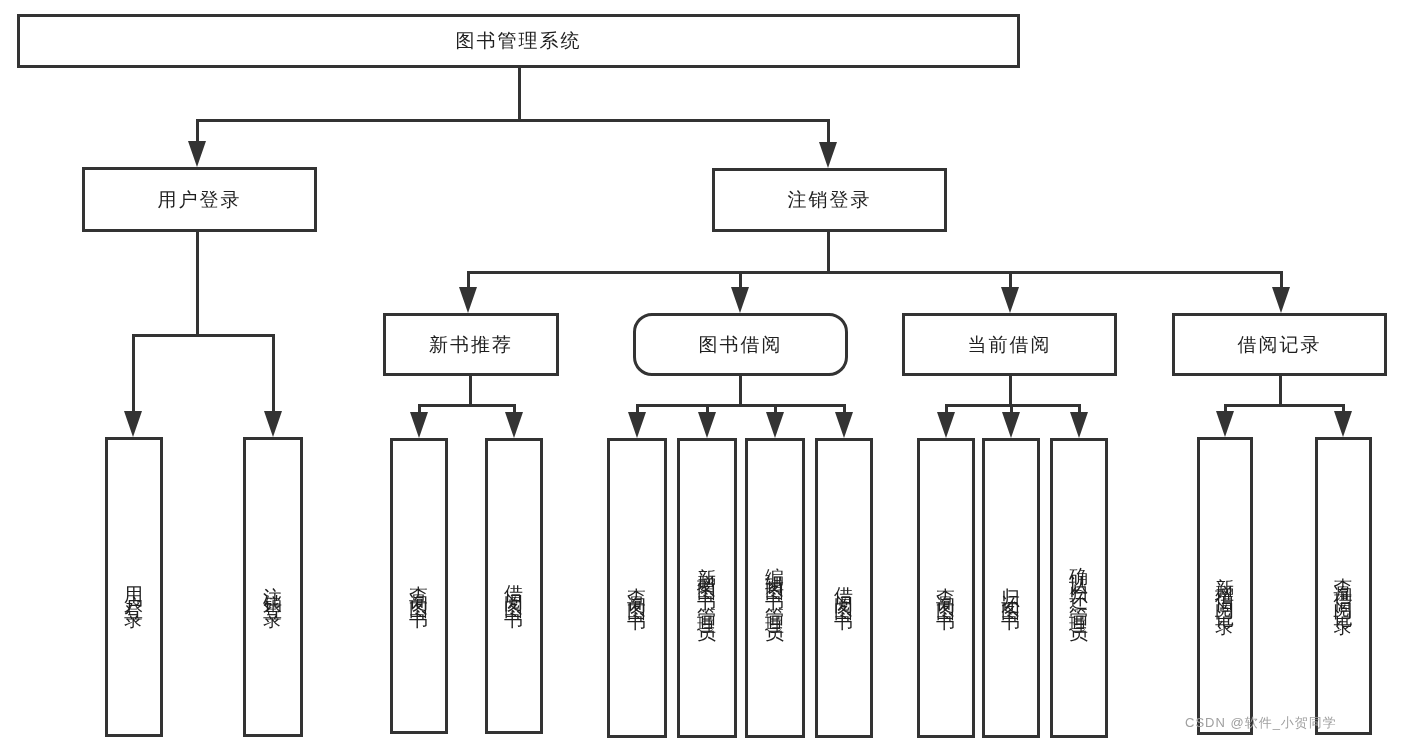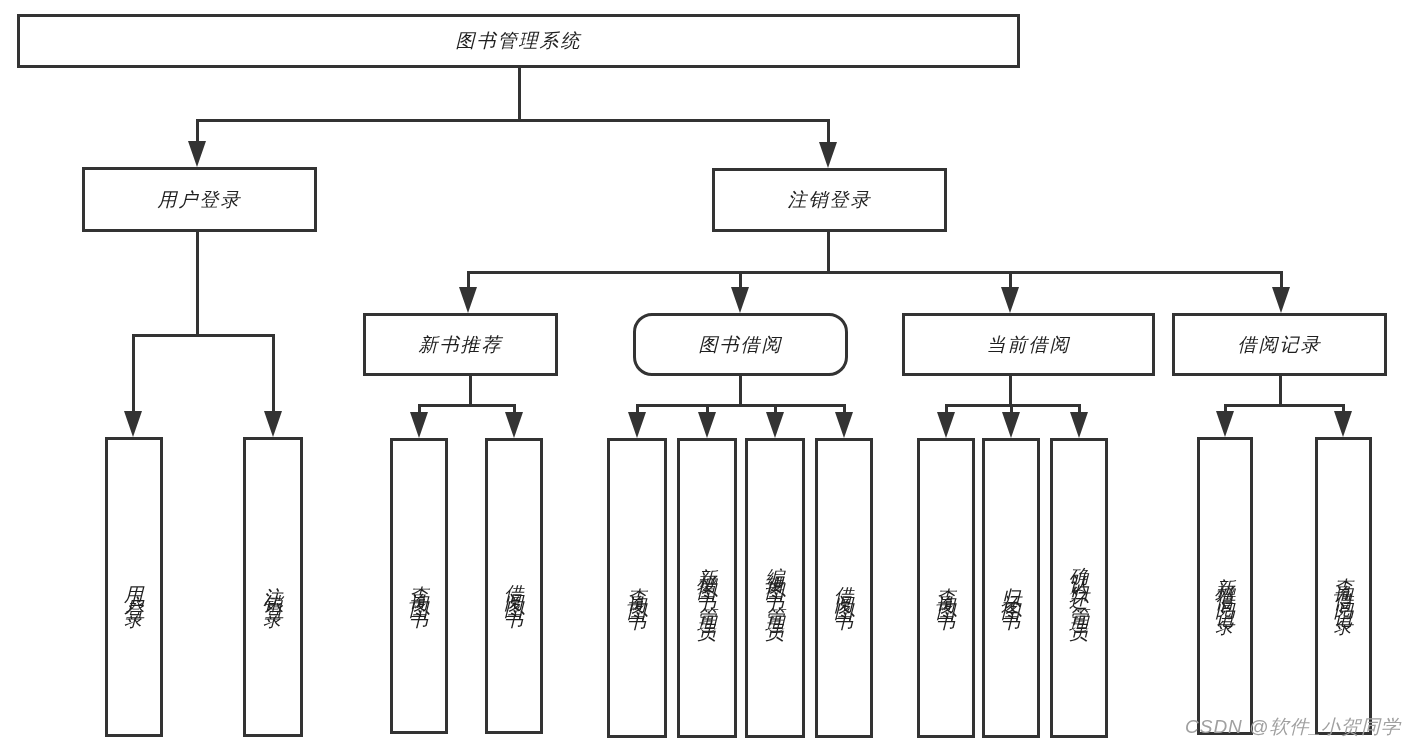--- a/index.html
+++ b/index.html
@@ -3,21 +3,20 @@
 <meta charset="utf-8">
 <style>
   html,body{margin:0;padding:0;background:#ffffff;}
   #canvas{
     position:relative;
     width:1405px;height:747px;
     background:#ffffff;
     font-family:"Liberation Sans","DejaVu Sans",sans-serif;
     color:#1f1f1f;
     overflow:hidden;
-    font-style:italic;
   }
   .box{
     position:absolute;
     box-sizing:border-box;
     border:3px solid #333333;
     background:#ffffff;
     display:flex;
     align-items:center;
     justify-content:center;
   }
@@ -40,21 +39,21 @@
     position:absolute;
     width:0;height:0;
     border-left:9px solid transparent;
     border-right:9px solid transparent;
     border-top:26px solid #333333;
   }
   .watermark{
     position:absolute;
     left:1185px;top:714px;
     width:218px;
-    font-size:19px;
+    font-size:13px;
     letter-spacing:1px;
     color:#a0a0a0;
     white-space:nowrap;
   }
 </style>
 </head>
 <body>
 
 <div id="canvas">
 
@@ -87,27 +86,27 @@
   <div class="lineH" style="left:467px;top:271px;width:816px;height:3px;"></div>
   <div class="lineV" style="left:467px;top:271px;width:3px;height:21px;"></div>
   <div class="arr" style="left:459px;top:287px;"></div>
   <div class="lineV" style="left:739px;top:271px;width:3px;height:21px;"></div>
   <div class="arr" style="left:731px;top:287px;"></div>
   <div class="lineV" style="left:1009px;top:271px;width:3px;height:21px;"></div>
   <div class="arr" style="left:1001px;top:287px;"></div>
   <div class="lineV" style="left:1280px;top:271px;width:3px;height:21px;"></div>
   <div class="arr" style="left:1272px;top:287px;"></div>
 
-  <div class="box" style="left:363px;top:313px;width:195px;height:63px;">
+  <div class="box" style="left:383px;top:313px;width:176px;height:63px;">
     <span class="hlabel">新书推荐</span>
   </div>
   <div class="box" style="left:633px;top:313px;width:215px;height:63px;border-radius:19px;">
     <span class="hlabel">图书借阅</span>
   </div>
-  <div class="box" style="left:902px;top:313px;width:253px;height:63px;">
+  <div class="box" style="left:902px;top:313px;width:215px;height:63px;">
     <span class="hlabel">当前借阅</span>
   </div>
   <div class="box" style="left:1172px;top:313px;width:215px;height:63px;">
     <span class="hlabel">借阅记录</span>
   </div>
 
   <div class="lineV" style="left:469px;top:374px;width:3px;height:33px;"></div>
   <div class="lineH" style="left:418px;top:404px;width:98px;height:3px;"></div>
   <div class="lineV" style="left:418px;top:404px;width:3px;height:12px;"></div>
   <div class="arr" style="left:410px;top:412px;"></div>

